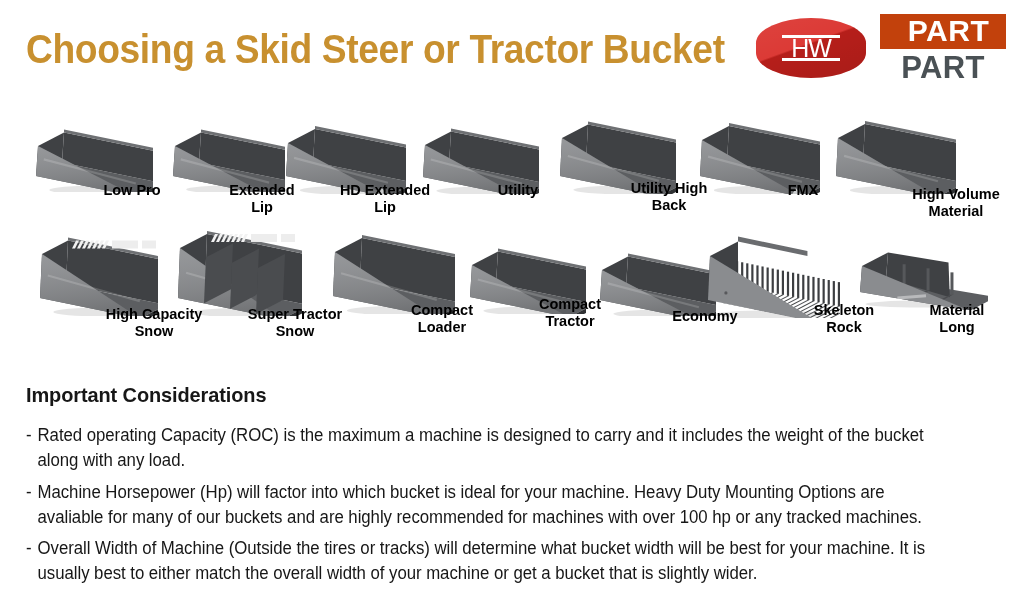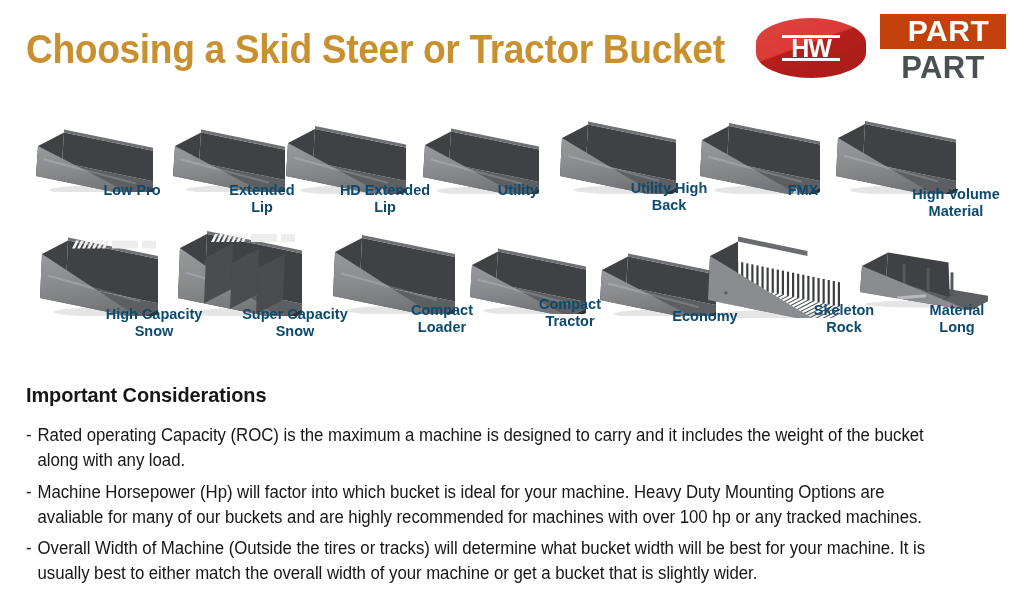--- a/index.html
+++ b/index.html
@@ -72,21 +72,21 @@
   #logo-mark .hw {
     position: absolute;
     left: 0; top: 0;
     width: 100%; height: 100%;
     display: flex;
     align-items: center;
     justify-content: center;
     color: #ffffff;
     font-family: "Liberation Sans Narrow", "Liberation Sans", sans-serif;
     font-size: 25px;
-    font-weight: bold;
+    font-weight: normal;
     letter-spacing: -1px;
     z-index: 2;
   }
   #logo-mark .bar-top,
   #logo-mark .bar-bot {
     position: absolute;
     left: 26px;
     width: 58px;
     height: 3px;
     background: #ffffff;
@@ -145,21 +145,21 @@
   .bucket-art {
     position: absolute;
     left: 0;
     top: 0;
   }
   .bucket-label {
     position: absolute;
     font-family: "Liberation Sans", sans-serif;
     font-size: 14.5px;
     font-weight: bold;
-    color: #0c4a6e;
+    color: #000000;
     line-height: 1.18;
     text-align: center;
     white-space: pre-line;
   }
 
   
   #considerations {
     position: absolute;
     left: 26px;
     top: 383px;
@@ -426,21 +426,21 @@
             <polygon points="60,80.66 62,34.66 89,20.619999999999997 87,66.61999999999999" fill="#4A4C4F"></polygon>
             <polygon points="86,85.99 88,39.989999999999995 115,25.949999999999996 113,71.94999999999999" fill="#4A4C4F"></polygon>
             <defs>
               <linearGradient id="sideGradrow21" x1="0" y1="0" x2="0.2" y2="1">
                 <stop offset="0%" stop-color="rgba(255,255,255,0.10)"></stop>
                 <stop offset="100%" stop-color="rgba(0,0,0,0.18)"></stop>
               </linearGradient>
             </defs>
           </svg></div>
       </div>
-      <div class="bucket-label" style="left: 232px; top: 82px; width: 126px;">Super Capacity
+      <div class="bucket-label" style="left: 232px; top: 82px; width: 126px;">Super Tractor
 Snow</div>
       <div class="bucket-cell" style="left: 325px; top: 8px;">
         <div class="bucket-art"><svg width="130" height="82" viewBox="0 0 130 82" xmlns="http://www.w3.org/2000/svg">
             <ellipse cx="76" cy="78.56" rx="54.08" ry="4.68" fill="rgba(0,0,0,0.10)"></ellipse>
             <polygon points="10,20 37,5.959999999999999 35,49.96 8,64" fill="#3F4144"></polygon>
             <polygon points="35,49.96 139,71.27999999999999 112,85.32 8,64" fill="#5C5E61"></polygon>
             <polygon points="37,5.959999999999999 141,27.28 139,71.27999999999999 35,49.96" fill="#3F4144"></polygon>
             <polygon points="37,5.959999999999999 141,27.28 141,24.28 37,2.959999999999999" fill="#6E7073"></polygon>
             <polygon points="10,20 8,64 112,85.32" fill="#8A8C8F"></polygon>
             <polygon points="10,20 8,64 112,85.32" fill="url(#sideGradrow22)"></polygon>

